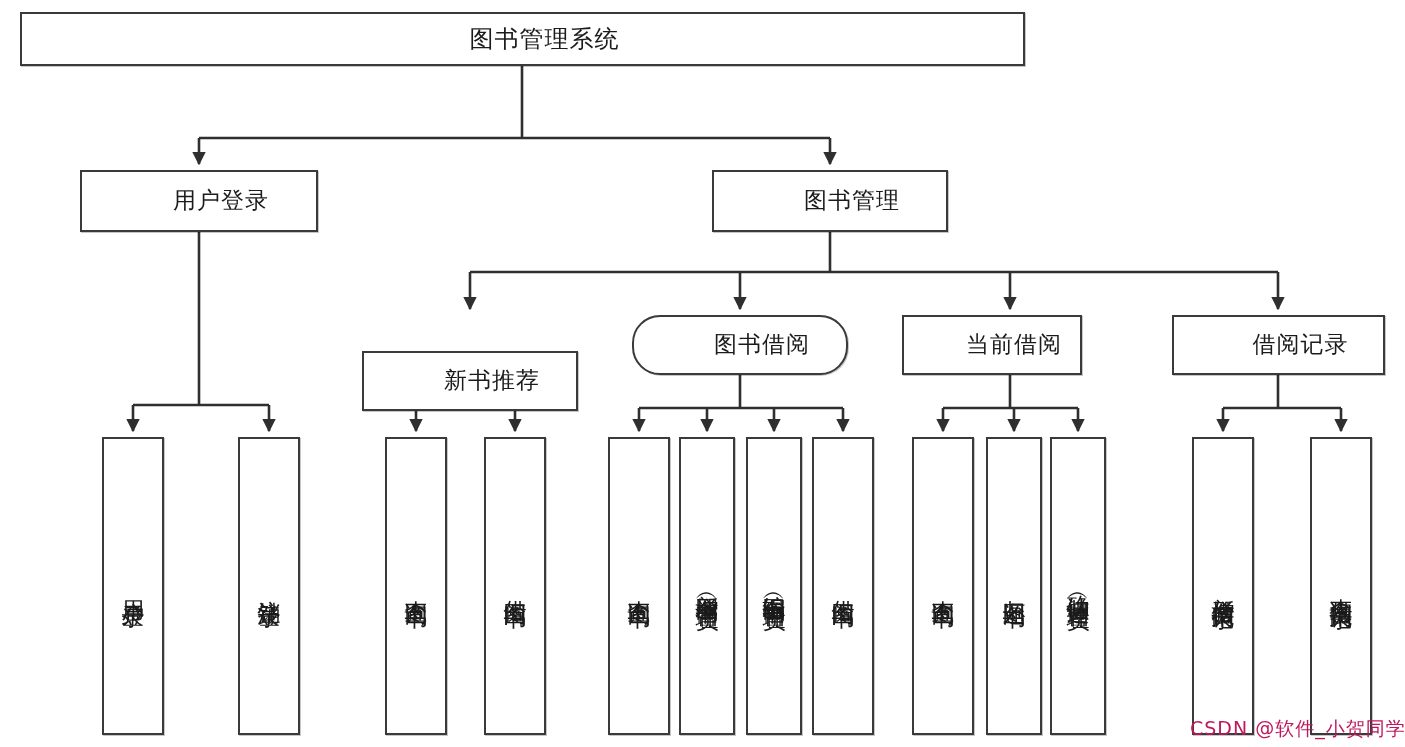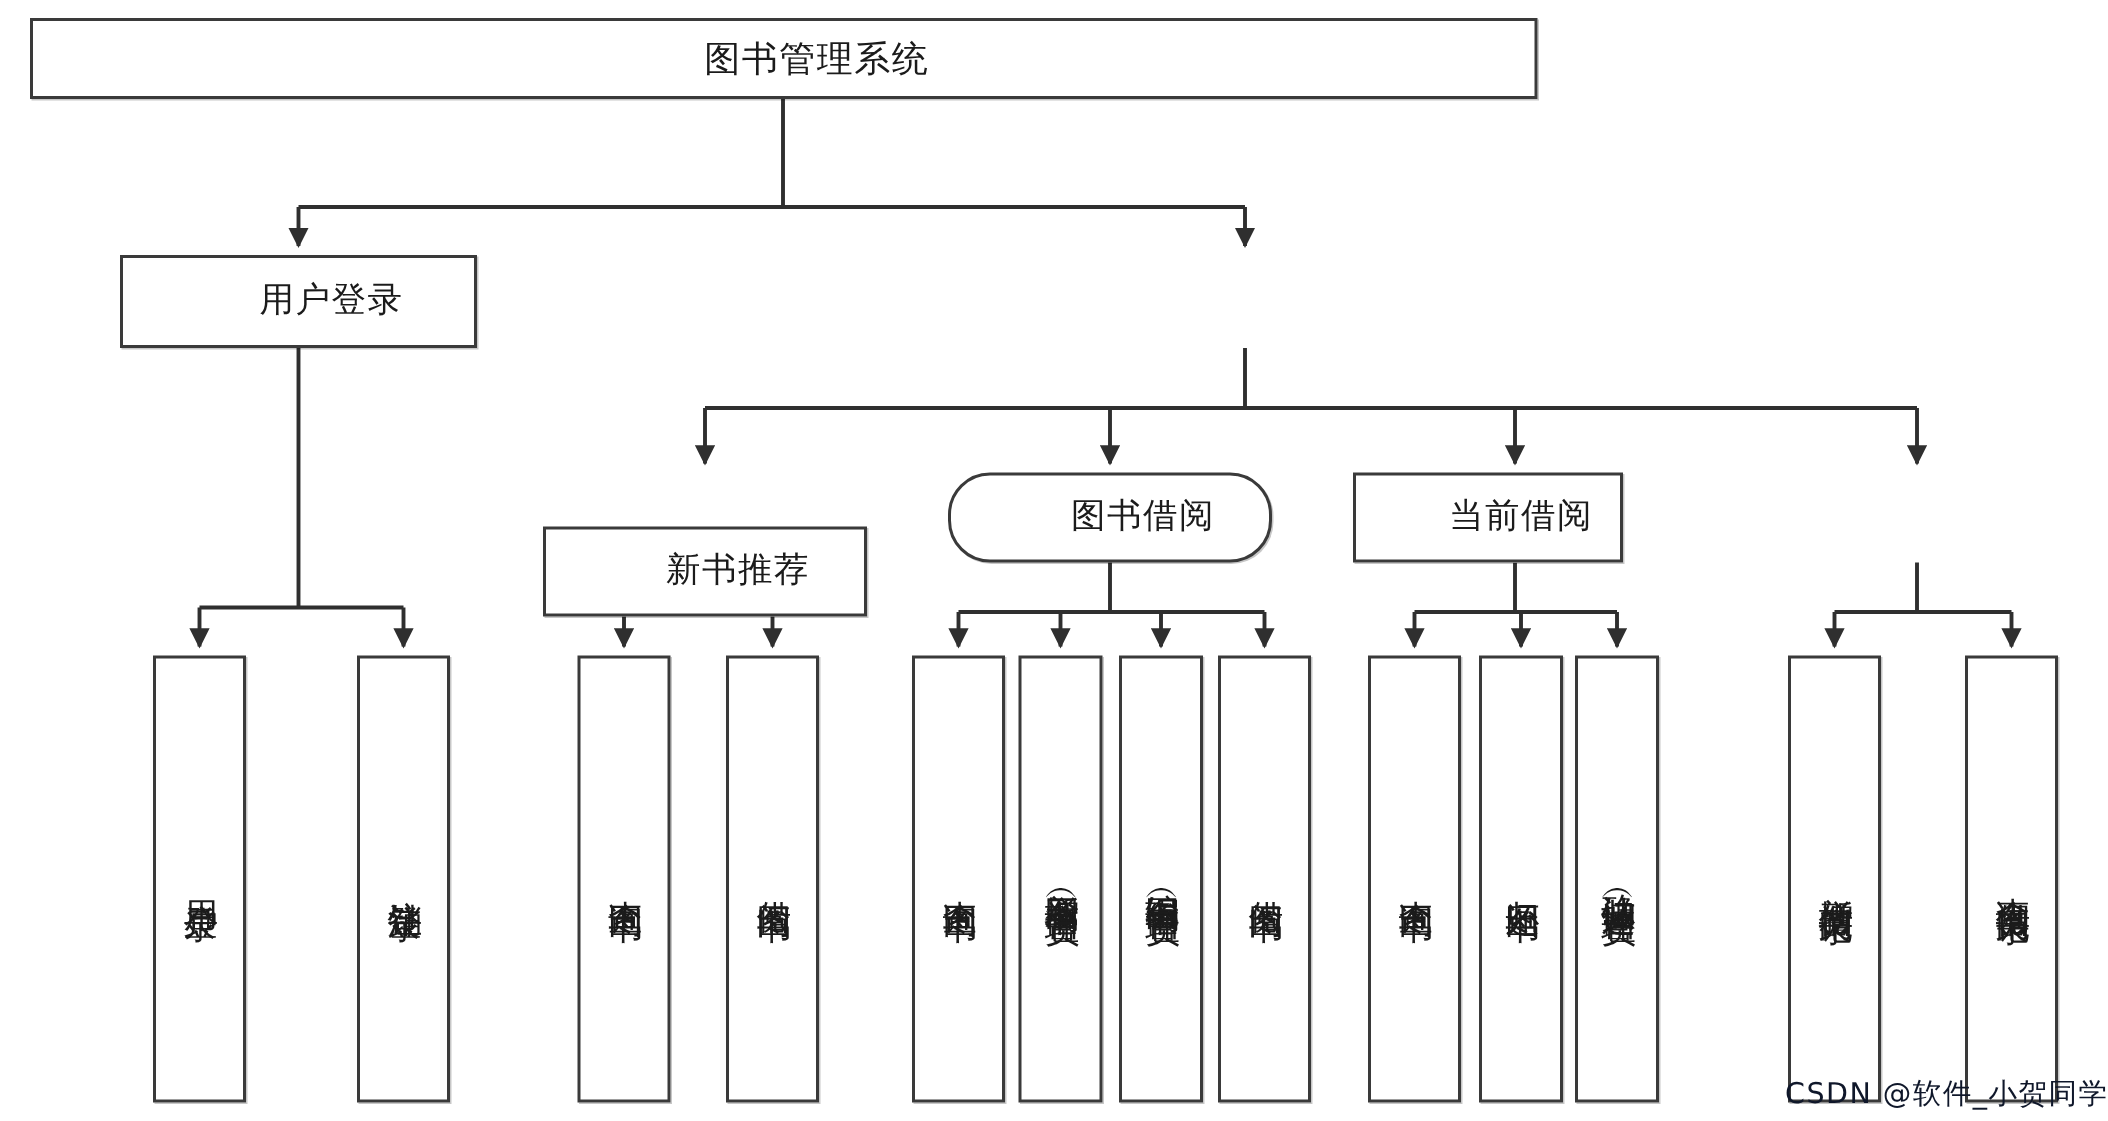--- a/index.html
+++ b/index.html
@@ -59,21 +59,21 @@
   }
   .node.vert .vtxt {
     writing-mode: vertical-rl;
     text-orientation: upright;
     display: block;
     margin: auto 0;
   }
   .watermark {
     position: absolute;
     font-size: 19px;
-    color: #0f172a;
+    color: #be185d;
     letter-spacing: 1px;
     white-space: nowrap;
     font-family: "DejaVu Sans", "Liberation Sans", sans-serif;
   }
 </style>
 </head>
 <body>
 
 <div id="canvas">
 
@@ -136,24 +136,26 @@
       <path d="M 1278 375 L 1278 408"></path>
       <path d="M 1223 408 L 1341 408"></path>
       <path d="M 1223 408 L 1223 431" marker-end="url(#arrow)"></path>
       <path d="M 1341 408 L 1341 431" marker-end="url(#arrow)"></path>
     </g>
   </svg>
 
   <div class="node horiz root" style="left: 20px; top: 12px; width: 1005px; height: 54px;">图书管理系统</div>
 
   <div class="node horiz" style="left: 80px; top: 170px; width: 238px; height: 62px;">用户登录</div>
+  <div class="node horiz" style="left: 712px; top: 170px; width: 236px; height: 62px;">图书管理</div>
 
   <div class="node horiz" style="left: 362px; top: 315px; width: 216px; height: 60px; margin-top: 36px;">新书推荐</div>
   <div class="node horiz" style="left: 632px; top: 315px; width: 216px; height: 60px; border-radius: 28px;">图书借阅</div>
   <div class="node horiz" style="left: 902px; top: 315px; width: 180px; height: 60px;">当前借阅</div>
+  <div class="node horiz" style="left: 1172px; top: 315px; width: 213px; height: 60px;">借阅记录</div>
 
   <div class="node vert" style="left: 102px; top: 437px; width: 62px; height: 298px;">
     <span class="vtxt">用户登录</span>
   </div>
   <div class="node vert" style="left: 238px; top: 437px; width: 62px; height: 298px;">
     <span class="vtxt">注销登录</span>
   </div>
   <div class="node vert" style="left: 385px; top: 437px; width: 62px; height: 298px;">
     <span class="vtxt">查询图书</span>
   </div>

